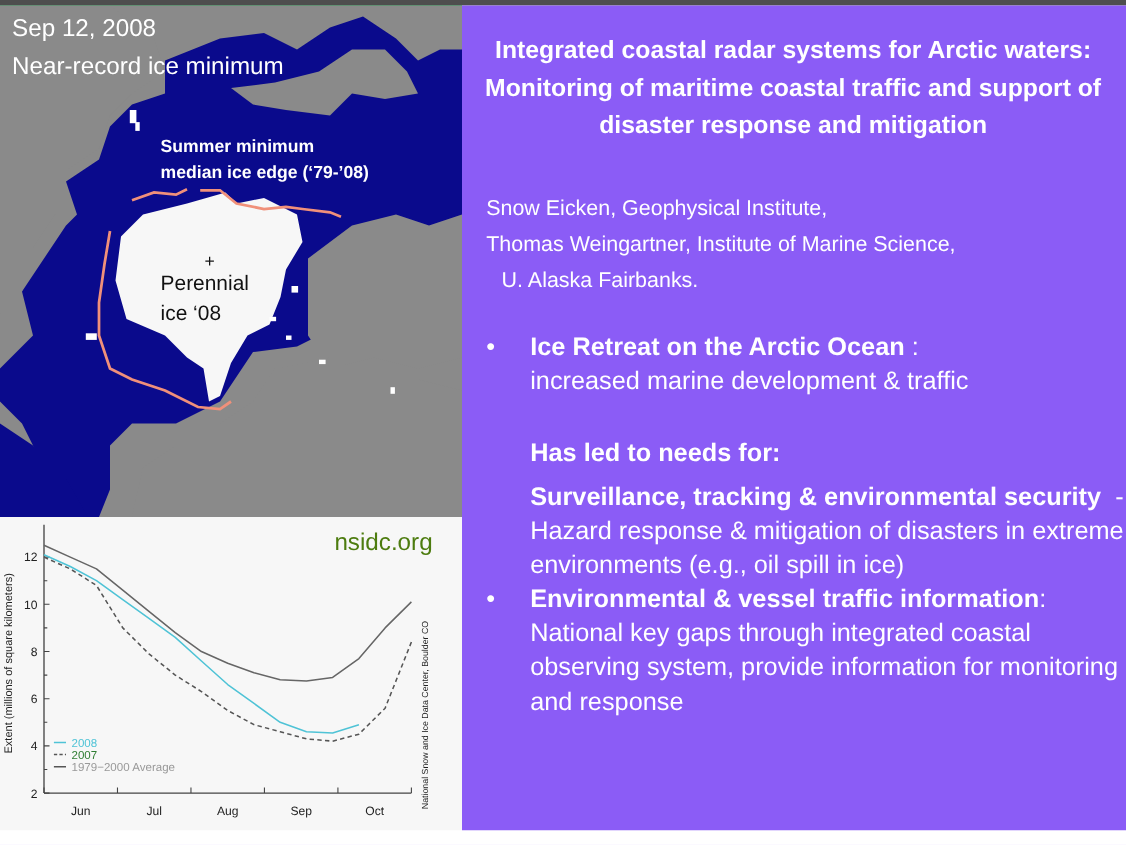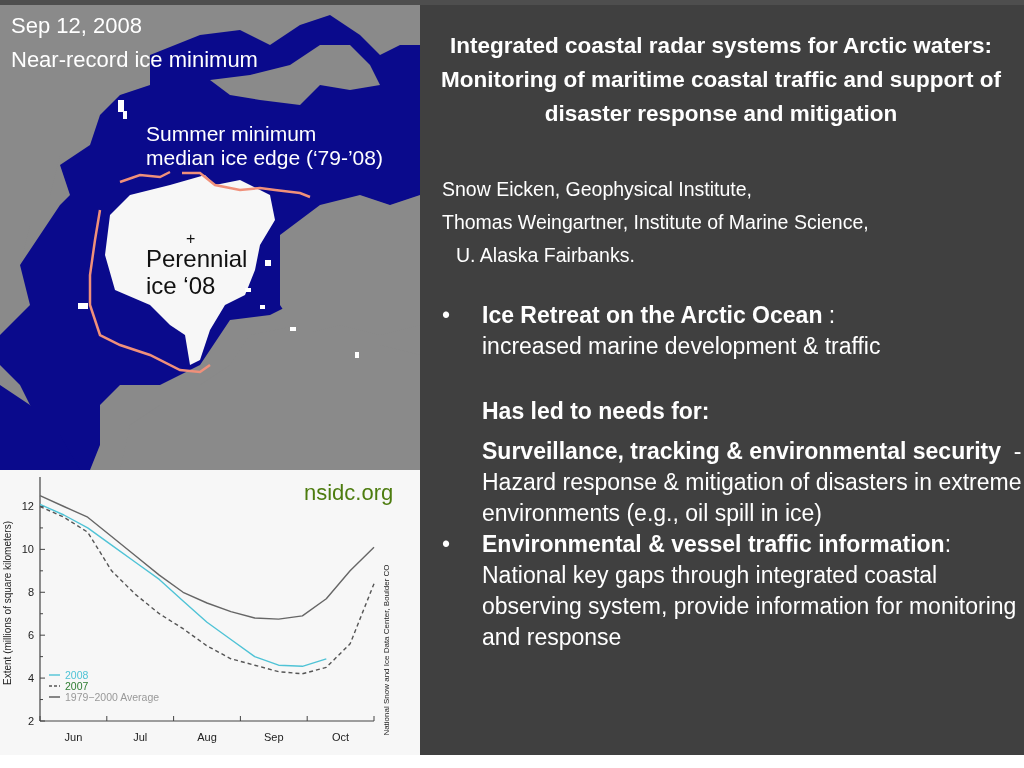--- a/index.html
+++ b/index.html
@@ -2,26 +2,26 @@
 <html><head>
 <meta charset="utf-8">
 <style>
   html,body{margin:0;padding:0;}
   body{width:1024px;height:768px;position:relative;overflow:hidden;background:#ffffff;font-family:"Liberation Sans",sans-serif;}
   .topband{position:absolute;left:0;top:0;width:1024px;height:5px;background:#4e4e4e;}
   .map{position:absolute;left:0;top:5px;width:420px;height:465px;background:#15803d;overflow:hidden;}
   .map svg{position:absolute;left:0;top:0;}
   .map-label{position:absolute;color:#ffffff;white-space:nowrap;}
   .map-title{left:11px;top:4px;font-size:22px;line-height:34px;}
-  .map-edge-label{left:146px;top:117px;font-size:21px;line-height:24px;}
-  .map-perennial{left:146px;top:240px;font-size:24px;line-height:27px;color:#111111;}
+  .map-edge-label{left:146px;top:117px;font-size:16px;line-height:24px;font-weight:bold;}
+  .map-perennial{left:146px;top:240px;font-size:19px;line-height:27px;color:#111111;}
   .chart{position:absolute;left:0;top:470px;width:420px;height:285px;background:#f7f7f7;overflow:hidden;}
   .chart svg{position:absolute;left:0;top:0;}
   .chart-source{position:absolute;left:304px;top:10px;font-size:22px;color:#4d7c0f;}
-  .panel{position:absolute;left:420px;top:5px;width:604px;height:750px;background:#404040;color:#ffffff;}
+  .panel{position:absolute;left:420px;top:5px;width:604px;height:750px;background:#8b5cf6;color:#ffffff;}
   .title{position:absolute;left:8px;top:24px;width:586px;text-align:center;font-weight:bold;font-size:22.5px;line-height:34px;}
   .authors{position:absolute;left:22px;top:168px;font-size:19.5px;line-height:33px;}
   .authors div{white-space:nowrap;}
   .authors .a3{padding-left:14px;}
   .bullets{position:absolute;left:22px;top:295px;width:580px;font-size:23px;line-height:31px;}
   .bullet{position:relative;padding-left:40px;}
   .bullet .dot{position:absolute;left:0;top:0;}
   .b{font-weight:bold;}
   .gap{height:34px;}
   .subhead{padding-left:40px;font-weight:bold;margin-bottom:9px;}

